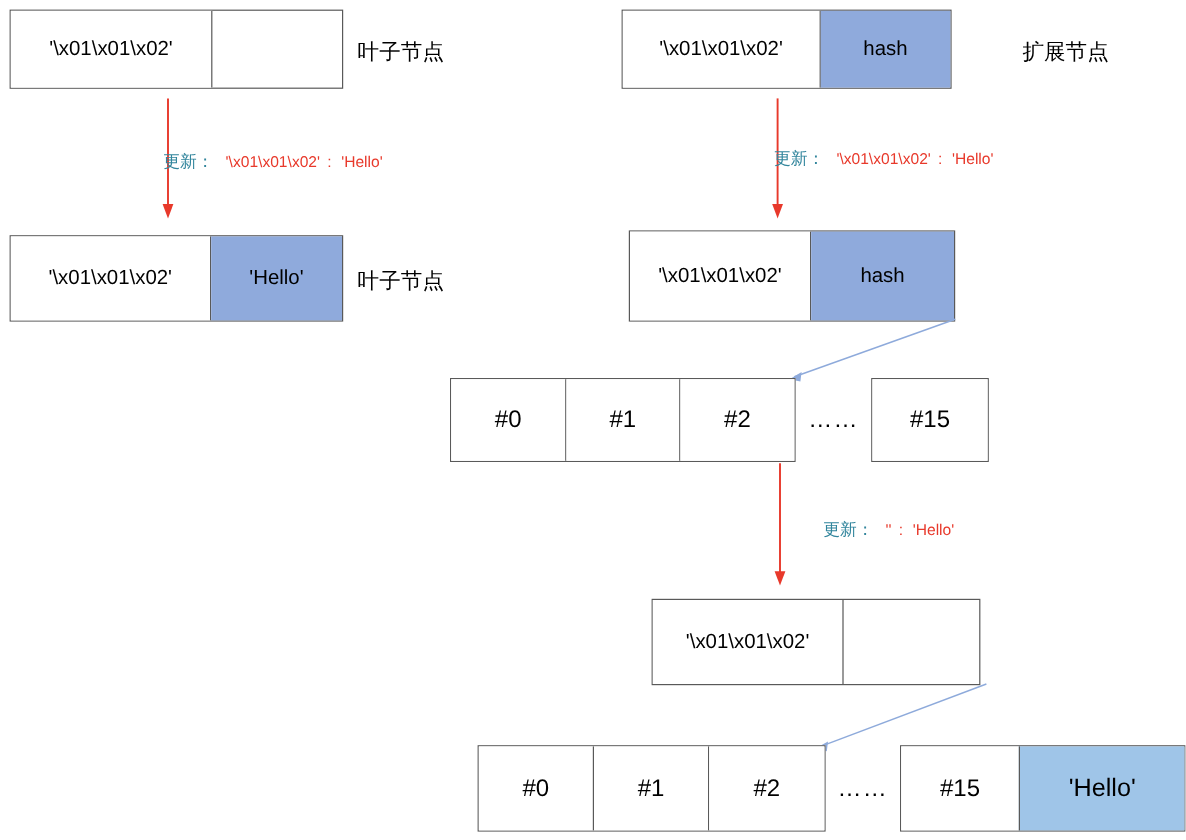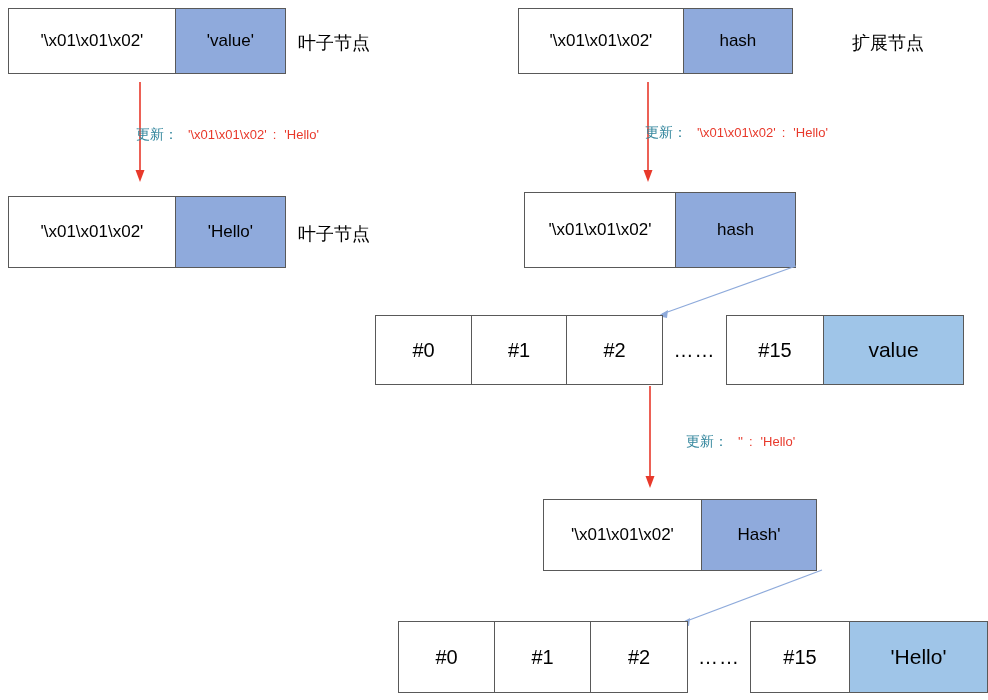--- a/index.html
+++ b/index.html
@@ -115,21 +115,20 @@
     position: absolute;
     overflow: visible;
     pointer-events: none;
   }
 </style>
 </head>
 <body>
 
 <div class="node" style="left:8px; top:8px; width:278px; height:66px;">
   <div class="cell key" style="width:168px;">'\x01\x01\x02'</div>
-  <div class="cell val-mid" style="width:110px;">'value'</div>
 </div>
 <div class="caption" style="left:298px; top:31px;">叶子节点</div>
 
 <div class="node" style="left:518px; top:8px; width:275px; height:66px;">
   <div class="cell key" style="width:166px;">'\x01\x01\x02'</div>
   <div class="cell val-mid" style="width:109px;">hash</div>
 </div>
 <div class="caption" style="left:812px; top:31px;margin-left:40px;">扩展节点</div>
 
 <svg class="arrow-svg" style="left:130px; top:82px; width:20px; height:102px;" viewBox="0 0 20 102">
@@ -174,39 +173,37 @@
 
 <div class="branch" style="left:375px; top:315px; height:70px;">
   <div class="group" style="height:70px;">
     <div class="slot" style="width:96px;">#0</div>
     <div class="slot" style="width:95px;">#1</div>
     <div class="slot" style="width:95px;">#2</div>
   </div>
   <div class="ellipsis" style="width:63px; height:70px;">……</div>
   <div class="group" style="height:70px;">
     <div class="slot" style="width:96px; border-right:none;">#15</div>
-    <div class="slot valcell" style="width:140px;">value</div>
   </div>
 </div>
 
 <svg class="arrow-svg" style="left:640px; top:386px; width:20px; height:104px;" viewBox="0 0 20 104">
   <line x1="10" y1="0" x2="10" y2="94" stroke="#e8392b" stroke-width="1.6"></line>
   <path d="M10 102 L5.5 90 L14.5 90 Z" fill="#e8392b"></path>
 </svg>
 
 <div class="update-label" style="left:686px; top:433px;">
   <span class="zh">更新：</span>
   <span class="red" style="margin-left:10px;">''</span>
   <span class="sep">:</span>
   <span class="red">'Hello'</span>
 </div>
 
 <div class="node" style="left:543px; top:499px; width:274px; height:72px;">
   <div class="cell key" style="width:159px;">'\x01\x01\x02'</div>
-  <div class="cell val-mid" style="width:115px;">Hash'</div>
 </div>
 
 <svg class="arrow-svg" style="left:670px; top:566px; width:170px; height:62px;" viewBox="0 0 170 62">
   <line x1="152" y1="4" x2="14" y2="56" stroke="#8eaadb" stroke-width="1.2"></line>
   <path d="M9 58 L20 52 L19 60 Z" fill="#8eaadb"></path>
 </svg>
 
 <div class="branch" style="left:398px; top:621px; height:72px;">
   <div class="group" style="height:72px;">
     <div class="slot" style="width:96px;">#0</div>

